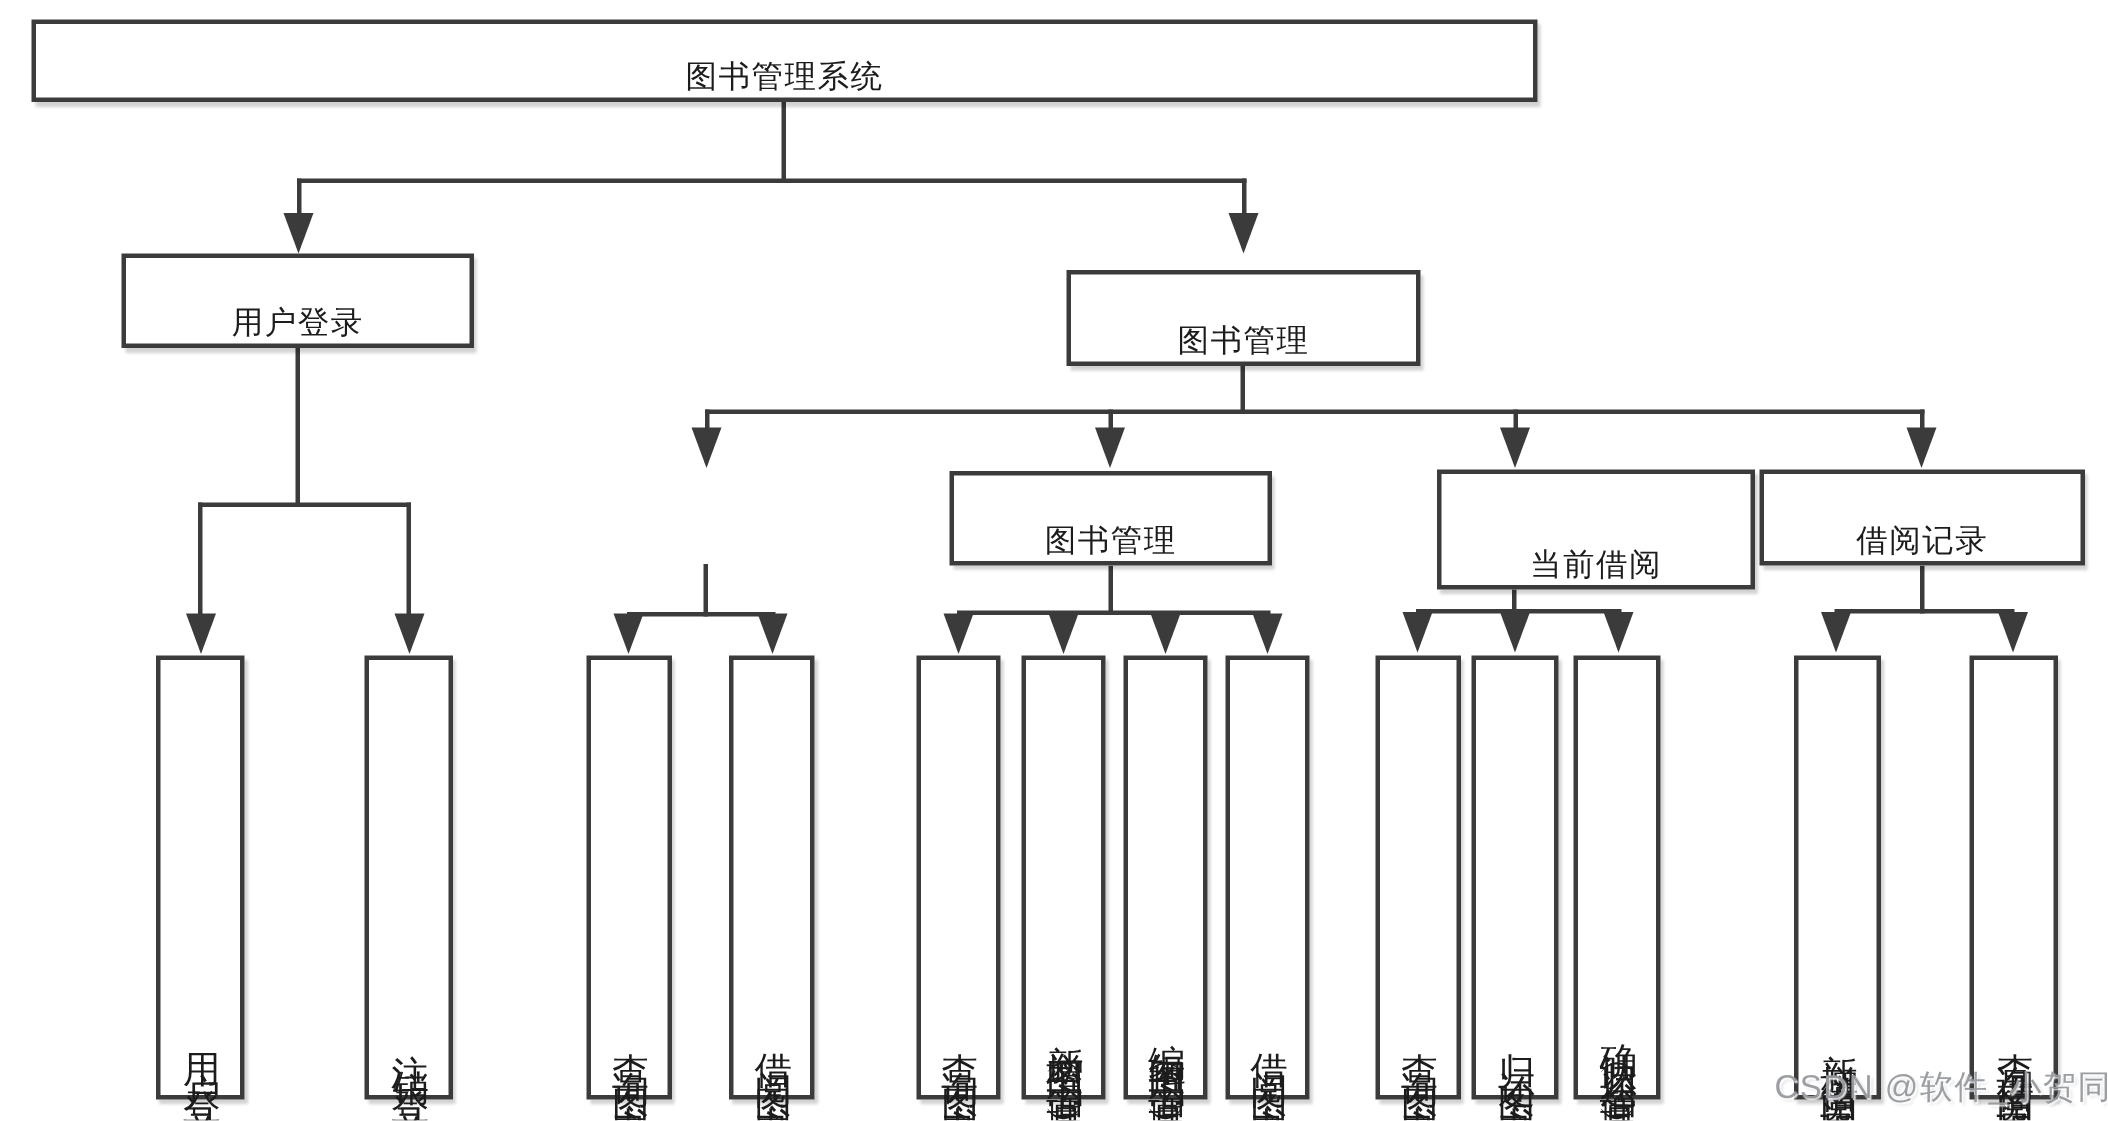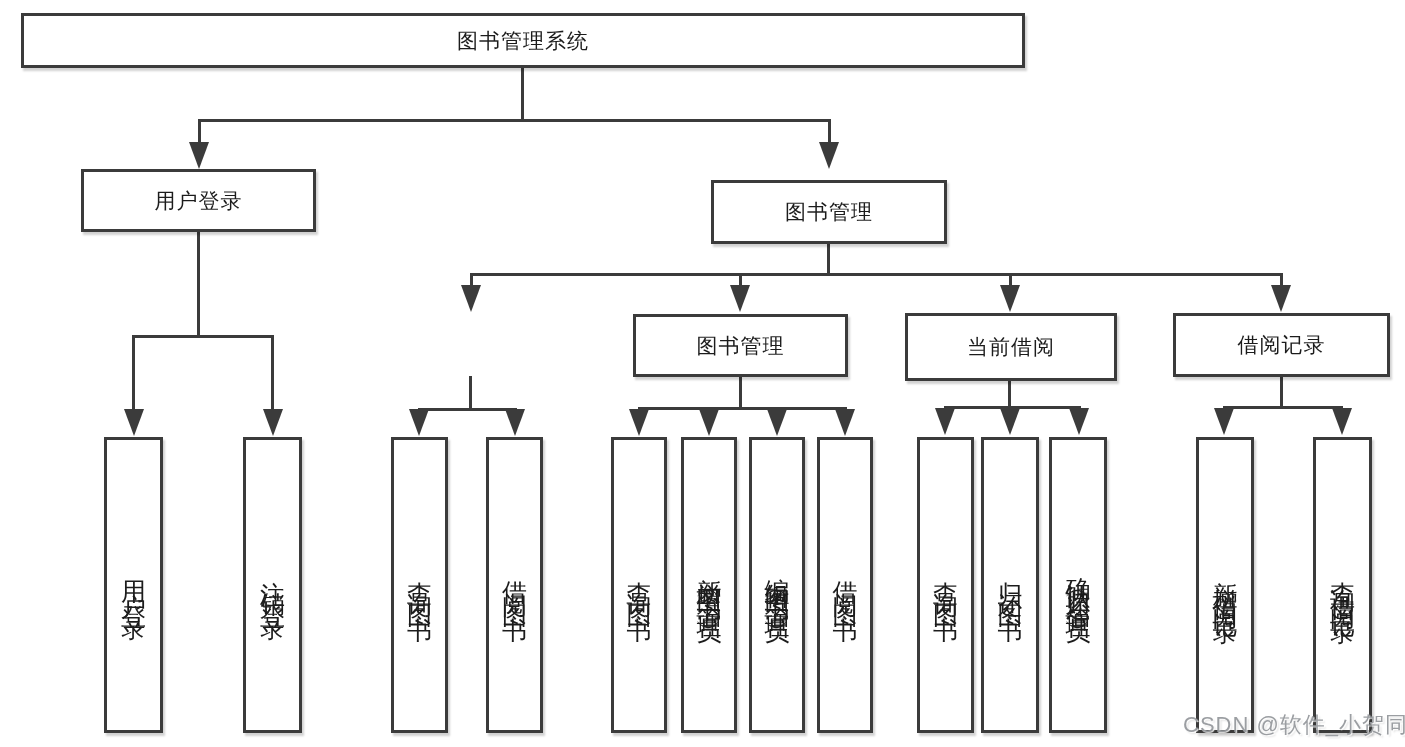--- a/index.html
+++ b/index.html
@@ -2,21 +2,21 @@
 <html><head>
 <meta charset="utf-8">
 <style>
   html,body{margin:0;padding:0;background:#fff;}
   .canvas{
     position:relative;width:1405px;height:747px;background:#ffffff;overflow:hidden;
     font-family:"Liberation Sans","DejaVu Sans",sans-serif;color:#1c1c1c;
   }
   .box{
     position:absolute;box-sizing:border-box;background:#ffffff;
-    border:3px solid #3b3b3b;display:flex;align-items:center;justify-content:center;
+    border:3px solid #3b3b3b;display:flex;align-items:flex-end;justify-content:center;
     box-shadow:2px 3px 2px rgba(0,0,0,0.18);
   }
   .hlabel{font-size:21px;letter-spacing:1px;white-space:nowrap;}
   .vtext{
     writing-mode:vertical-rl;text-orientation:mixed;
     font-size:25px;line-height:1;white-space:nowrap;
   }
   .ls4{letter-spacing:12px;}
   .ls6{letter-spacing:8px;}
   .ls9{letter-spacing:6px;}
@@ -93,21 +93,21 @@
   <div class="box" style="left:81px;top:169px;width:235px;height:63px">
     <span class="hlabel">用户登录</span>
   </div>
   <div class="box" style="left:711px;top:180px;width:236px;height:64px">
     <span class="hlabel">图书管理</span>
   </div>
 
   <div class="box" style="left:633px;top:314px;width:215px;height:63px">
     <span class="hlabel">图书管理</span>
   </div>
-  <div class="box" style="left:905px;top:313px;width:212px;height:68px">
+  <div class="box" style="left:958px;top:313px;width:212px;height:80px">
     <span class="hlabel">当前借阅</span>
   </div>
   <div class="box" style="left:1173px;top:313px;width:217px;height:64px">
     <span class="hlabel">借阅记录</span>
   </div>
 
   <div class="box" style="left:104px;top:437px;width:59px;height:296px">
     <span class="vtext ls4">用户登录</span>
   </div>
   <div class="box" style="left:243px;top:437px;width:59px;height:296px">

